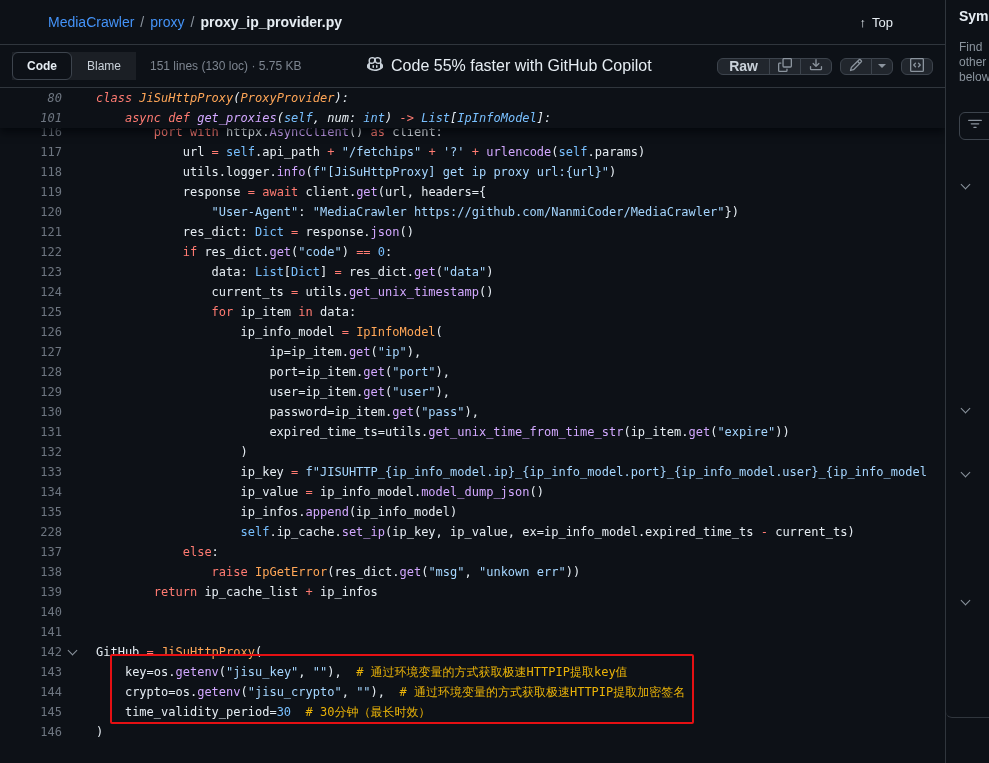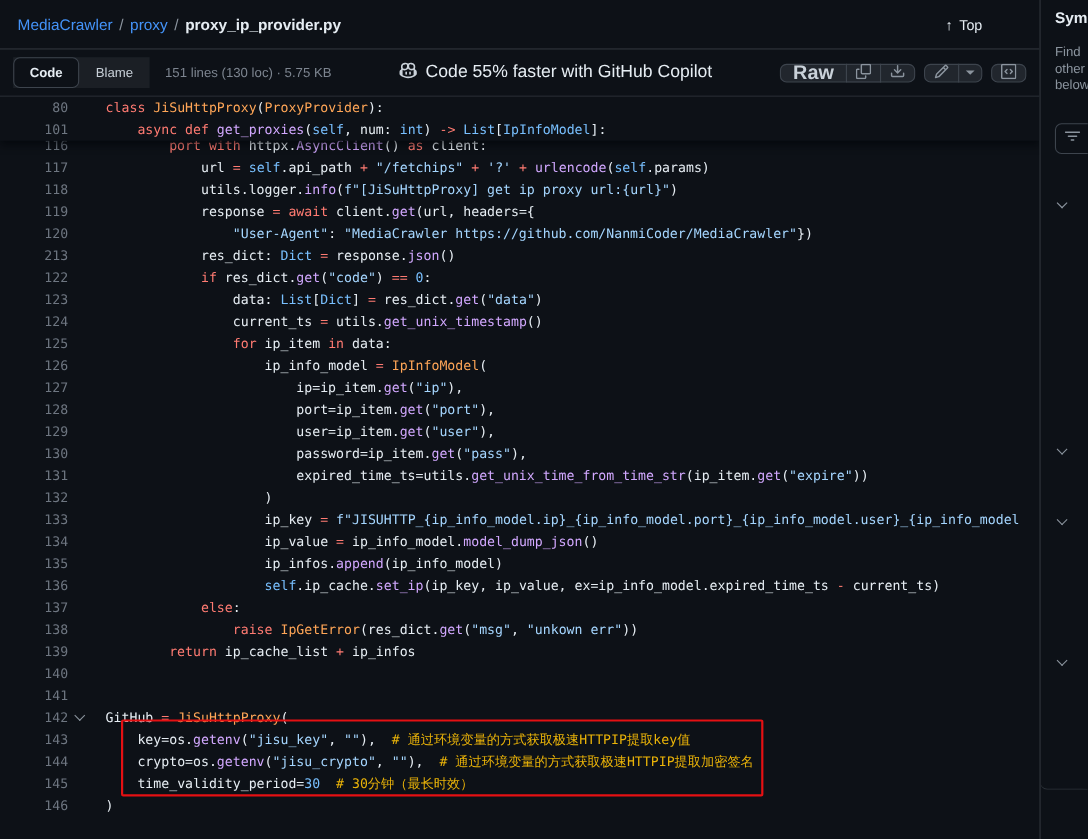--- a/index.html
+++ b/index.html
@@ -3,21 +3,21 @@
 <meta charset="utf-8">
 <style>
   * { box-sizing: border-box; }
   html,body { margin:0; padding:0; background:#0d1117; }
   body { font-family:"Liberation Sans", sans-serif; }
 
   .page { width:989px; height:763px; display:flex; overflow:hidden; background:#0d1117; }
   .left-col { flex:1; min-width:0; display:flex; flex-direction:column; }
 
   
-  .top-header { height:44px; flex:none; display:flex; align-items:center; padding:0 16px; }
+  .top-header { height:44px; flex:none; display:flex; align-items:center; padding:0 16px;margin-left:32px; }
   .breadcrumb { font-size:14px; color:#8b949e; display:flex; align-items:center; gap:6px; white-space:nowrap; }
   .crumb-link { color:#4493f8; text-decoration:none; cursor:pointer; }
   .crumb-sep { color:#8b949e; }
   .crumb-file { color:#e6edf3; font-weight:700; }
   .top-btn { margin-left:auto; margin-right:30px; background:none; border:none; color:#e6edf3;
              font-size:13px; display:flex; align-items:center; gap:6px; cursor:pointer; font-family:inherit; }
   .up-arrow { font-size:13px; color:#e6edf3; }
 
   
   .file-card { flex:1; min-height:0; display:flex; flex-direction:column; border-top:1px solid #30363d; }
@@ -28,21 +28,21 @@
          border:1px solid transparent; border-radius:6px; cursor:pointer; font-family:inherit; }
   .seg.active { background:#0d1117; border-color:#3d444d; color:#e6edf3; font-weight:700; }
 
   .file-meta { margin-left:14px; font-size:12px; color:#7d8590; white-space:nowrap; }
 
   .copilot { margin-left:auto; display:flex; align-items:center; gap:8px; color:#e6edf3; font-size:16px; cursor:pointer; white-space:nowrap; }
   .copilot svg { flex:none; }
 
   .right-controls { margin-left:auto; display:flex; align-items:center; gap:8px; }
   .btn-group { display:flex; }
-  .btn { height:17px; background:#21262d; border:1px solid #3d444d; color:#c9d1d9; font-size:18px; font-weight:700;
+  .btn { height:17px; background:#21262d; border:1px solid #3d444d; color:#c9d1d9; font-size:14px; font-weight:700;
          font-family:inherit; display:flex; align-items:center; justify-content:center; cursor:pointer; border-radius:6px;text-align:center; }
   .btn-group .btn { border-radius:0; margin-left:-1px; }
   .btn-group .btn:first-child { border-radius:6px 0 0 6px; margin-left:0; }
   .btn-group .btn:last-child { border-radius:0 6px 6px 0; }
   .btn.raw { padding:0 11px; }
   .icon-btn { width:32px; }
   .caret-btn { width:22px; }
   .caret { width:0; height:0; border-left:4px solid transparent; border-right:4px solid transparent; border-top:4px solid #8b949e; }
 
   
@@ -58,21 +58,21 @@
 
   .tk-k { color:#ff7b72; }
   .tk-s { color:#a5d6ff; }
   .tk-f { color:#d2a8ff;text-align:right; }
   .tk-c { color:#79c0ff; }
   .tk-e { color:#ffa657;margin-top:24px; }
   .tk-m { color:#eab308;margin-top:12px; }
   .tk-p { color:#e6edf3; }
 
   .sticky { position:absolute; top:0; left:0; right:0; background:#0d1117;
-            box-shadow:0 4px 8px rgba(1,4,9,0.7); }
+            box-shadow:0 4px 8px rgba(1,4,9,0.7);font-style:italic; }
 
   .red-box { position:absolute; left:110px; top:566px; width:584px; height:70px;
              border:2px solid #e51013; border-radius:2px; pointer-events:none; }
 
   
   .symbols { width:44px; flex:none; position:relative; background:#0d1117; border-left:1px solid #30363d; }
   .symbols-inner { position:absolute; top:0; left:0; right:0; height:718px; overflow:hidden;
                    border-bottom:1px solid #30363d; border-bottom-left-radius:6px; }
   .sym-title { position:absolute; top:8px; left:13px; font-size:14px; font-weight:700; color:#e6edf3; white-space:nowrap; }
   .sym-desc { position:absolute; top:40px; left:13px; font-size:12px; color:#8b949e; line-height:15px; white-space:nowrap; }
@@ -170,21 +170,21 @@
             </div>
             <div class="cl">
               <span class="ln">119</span>
               <span class="lc">            <span class="tk-p">response </span><span class="tk-k">=</span><span class="tk-p"> </span><span class="tk-k">await</span><span class="tk-p"> client.</span><span class="tk-f">get</span><span class="tk-p">(url, headers={</span></span>
             </div>
             <div class="cl">
               <span class="ln">120</span>
               <span class="lc">                <span class="tk-s">"User-Agent"</span><span class="tk-p">: </span><span class="tk-s">"MediaCrawler https://github.com/NanmiCoder/MediaCrawler"</span><span class="tk-p">})</span></span>
             </div>
             <div class="cl">
-              <span class="ln">213</span>
+              <span class="ln">121</span>
               <span class="lc">            <span class="tk-p">res_dict: </span><span class="tk-c">Dict</span><span class="tk-p"> </span><span class="tk-k">=</span><span class="tk-p"> response.</span><span class="tk-f">json</span><span class="tk-p">()</span></span>
             </div>
             <div class="cl">
               <span class="ln">122</span>
               <span class="lc">            <span class="tk-k">if</span><span class="tk-p"> res_dict.</span><span class="tk-f">get</span><span class="tk-p">(</span><span class="tk-s">"code"</span><span class="tk-p">) </span><span class="tk-k">==</span><span class="tk-p"> </span><span class="tk-c">0</span><span class="tk-p">:</span></span>
             </div>
             <div class="cl">
               <span class="ln">123</span>
               <span class="lc">                <span class="tk-p">data: </span><span class="tk-c">List</span><span class="tk-p">[</span><span class="tk-c">Dict</span><span class="tk-p">] </span><span class="tk-k">=</span><span class="tk-p"> res_dict.</span><span class="tk-f">get</span><span class="tk-p">(</span><span class="tk-s">"data"</span><span class="tk-p">)</span></span>
             </div>
@@ -230,21 +230,21 @@
             </div>
             <div class="cl">
               <span class="ln">134</span>
               <span class="lc">                    <span class="tk-p">ip_value </span><span class="tk-k">=</span><span class="tk-p"> ip_info_model.</span><span class="tk-f">model_dump_json</span><span class="tk-p">()</span></span>
             </div>
             <div class="cl">
               <span class="ln">135</span>
               <span class="lc">                    <span class="tk-p">ip_infos.</span><span class="tk-f">append</span><span class="tk-p">(ip_info_model)</span></span>
             </div>
             <div class="cl">
-              <span class="ln">136</span>
+              <span class="ln">228</span>
               <span class="lc">                    <span class="tk-c">self</span><span class="tk-p">.ip_cache.</span><span class="tk-f">set_ip</span><span class="tk-p">(ip_key, ip_value, ex=ip_info_model.expired_time_ts </span><span class="tk-k">-</span><span class="tk-p"> current_ts)</span></span>
             </div>
             <div class="cl">
               <span class="ln">137</span>
               <span class="lc">            <span class="tk-k">else</span><span class="tk-p">:</span></span>
             </div>
             <div class="cl">
               <span class="ln">138</span>
               <span class="lc">                <span class="tk-k">raise</span><span class="tk-p"> </span><span class="tk-e">IpGetError</span><span class="tk-p">(res_dict.</span><span class="tk-f">get</span><span class="tk-p">(</span><span class="tk-s">"msg"</span><span class="tk-p">, </span><span class="tk-s">"unkown err"</span><span class="tk-p">))</span></span>
             </div>

